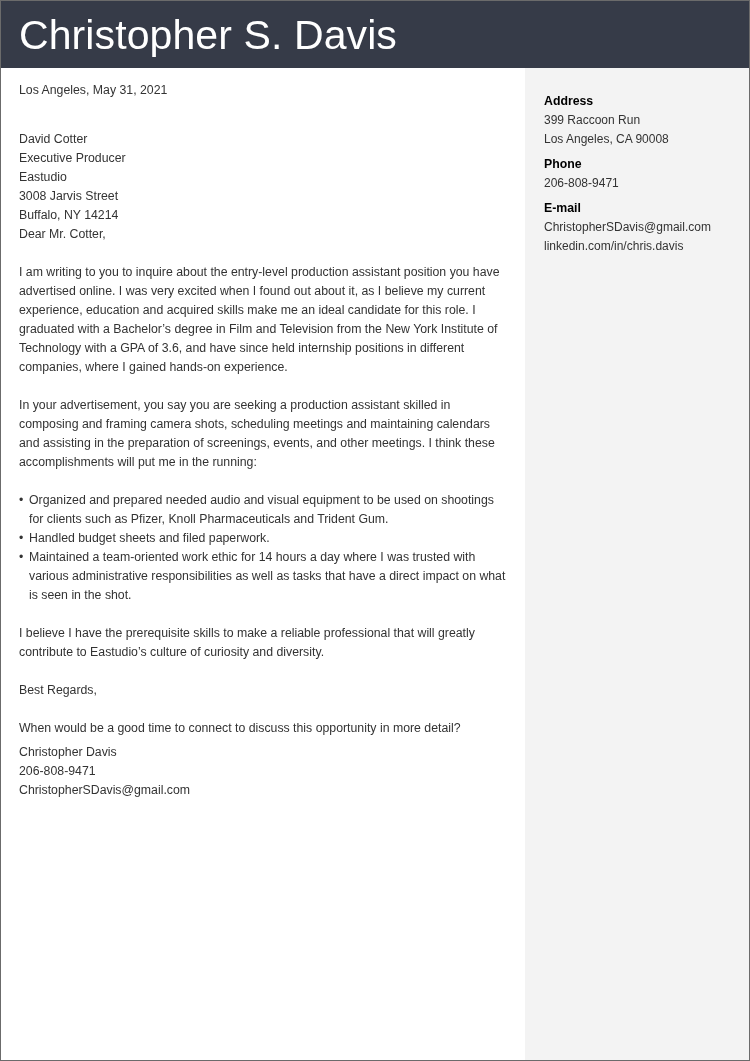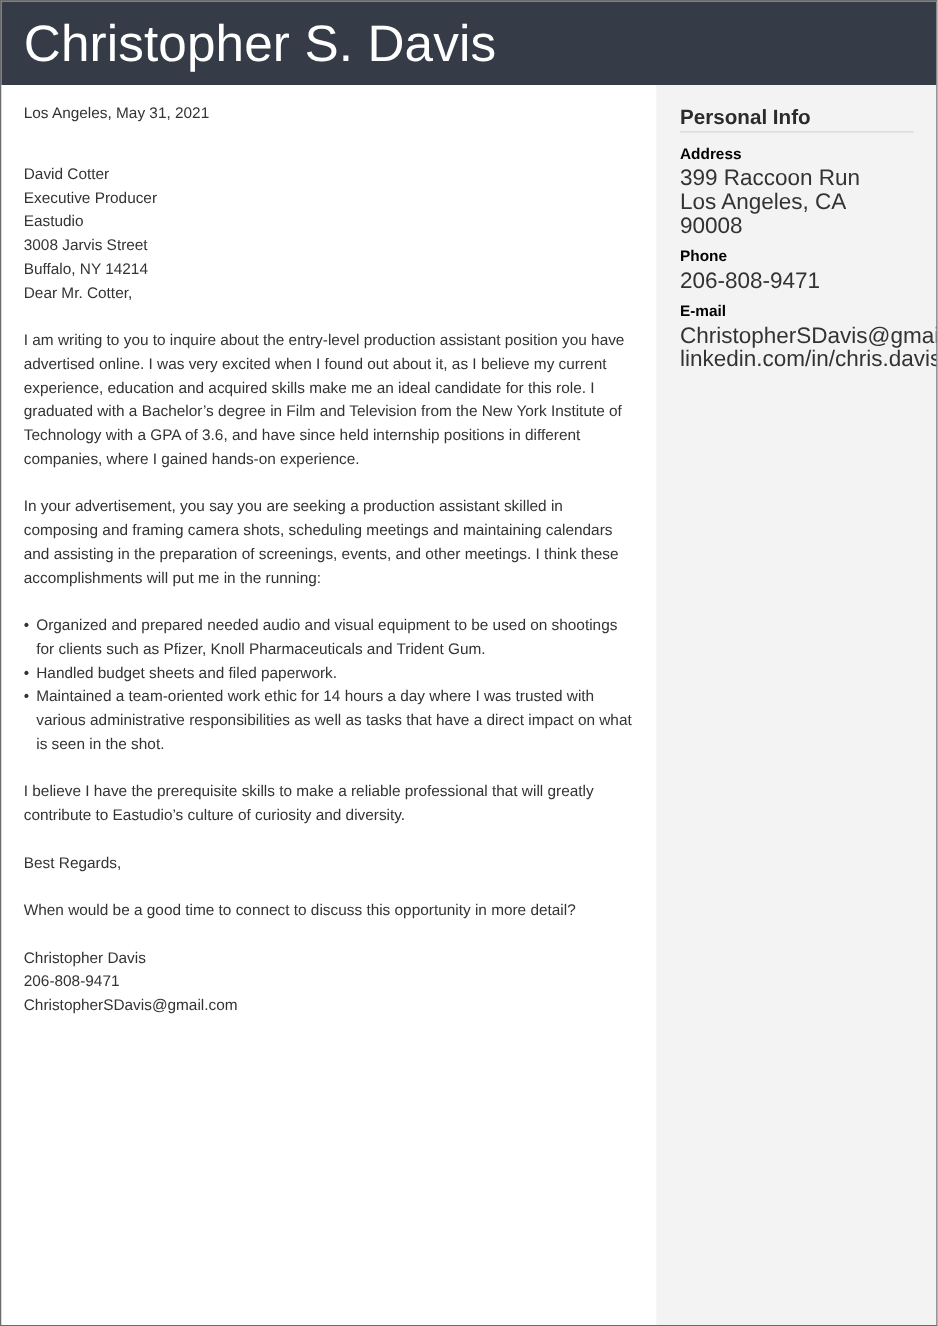--- a/index.html
+++ b/index.html
@@ -6,21 +6,21 @@
   body { width:750px; height:1061px; background:#ffffff; font-family:"Liberation Sans", sans-serif; color:#333; overflow:hidden; }
   .page { position:relative; width:748px; height:1059px; border:1px solid #6b6b6b; background:#fff; overflow:hidden; }
   .header { position:absolute; left:0; top:0; width:748px; height:67px; background:#363b48; }
   .header h1 { margin:0; position:absolute; left:18px; top:16px; font-size:41px; font-weight:normal; color:#ffffff; letter-spacing:0.1px; line-height:36px; }
   .main { position:absolute; left:18px; top:67px; width:490px; font-size:12.3px; line-height:19px; color:#333; }
   .main p { margin:0; }
   .sidebar { position:absolute; left:524px; top:67px; width:224px; height:992px; background:#f3f3f3; }
   .sidebar .inner { position:absolute; left:19px; top:16px; width:187px; }
   .sidebar h2 { margin:0; font-size:16.5px; font-weight:bold; color:#2b2b2b; line-height:20px; padding-bottom:1px; border-bottom:1px solid #d8d8d8; }
   .label { font-weight:bold; font-size:12.3px; color:#000000; line-height:19px; }
-  .val { font-size:18px; line-height:19px; color:#333; }
+  .val { font-size:12px; line-height:19px; color:#333; }
   ul.bullets { margin:0; padding:0; list-style:none; }
   ul.bullets li { position:relative; padding-left:10px; }
   ul.bullets li::before { content:"\2022"; position:absolute; left:0; top:0; }
 </style>
 </head>
 <body>
 
 <div class="page">
   <div class="header">
     <h1>Christopher S. Davis</h1>
@@ -44,30 +44,29 @@
     <ul class="bullets" style="margin-top:19px;">
       <li>Organized and prepared needed audio and visual equipment to be used on shootings for clients such as Pfizer, Knoll Pharmaceuticals and Trident Gum.</li>
       <li>Handled budget sheets and filed paperwork.</li>
       <li>Maintained a team-oriented work ethic for 14 hours a day where I was trusted with various administrative responsibilities as well as tasks that have a direct impact on what is seen in the shot.</li>
     </ul>
 
     <p style="margin-top:19px;">I believe I have the prerequisite skills to make a reliable professional that will greatly contribute to Eastudio’s culture of curiosity and diversity.</p>
     <p style="margin-top:19px;">Best Regards,</p>
     <p style="margin-top:19px;">When would be a good time to connect to discuss this opportunity in more detail?</p>
 
-    <div style="margin-top:19px;">
+    <div style="margin-top:5px;">
       <p>Christopher Davis</p>
       <p>206-808-9471</p>
       <p>ChristopherSDavis@gmail.com</p>
     </div>
   </div>
 
   <div class="sidebar">
     <div class="inner">
-      <h2>Personal Info</h2>
 
       <div style="margin-top:8px;" class="label">Address</div>
       <div class="val">399 Raccoon Run</div>
       <div class="val">Los Angeles, CA 90008</div>
 
       <div style="margin-top:6px;" class="label">Phone</div>
       <div class="val">206-808-9471</div>
 
       <div style="margin-top:6px;" class="label">E-mail</div>
       <div class="val">ChristopherSDavis@gmail.com</div>

